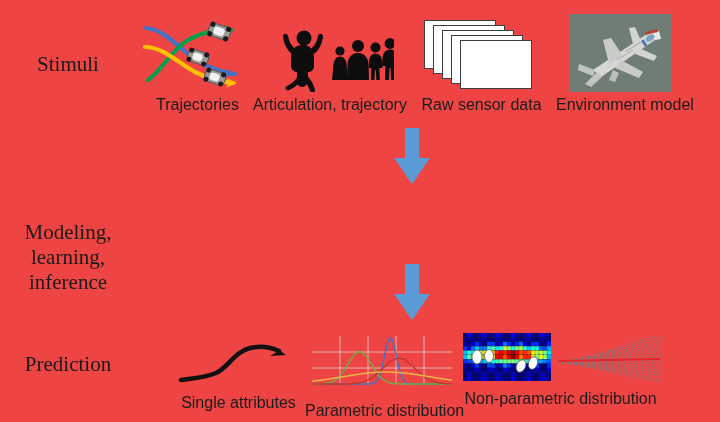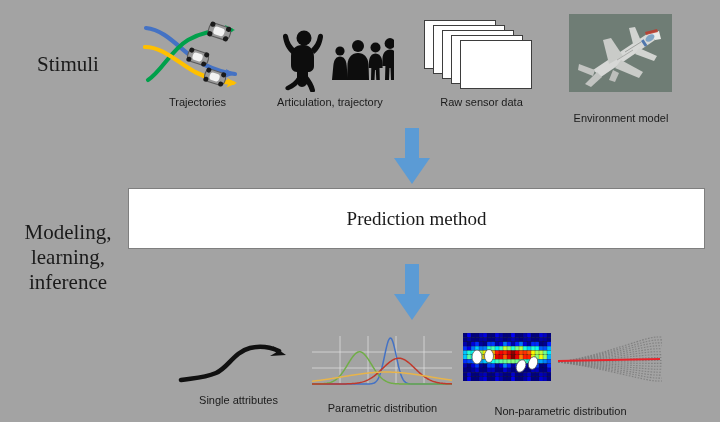--- a/index.html
+++ b/index.html
@@ -4,21 +4,21 @@
 <style>
   html, body {
     margin: 0;
     padding: 0;
     background: #ffffff;
   }
   #canvas {
     position: relative;
     width: 720px;
     height: 422px;
-    background: #a3a3a3;
+    background: #ef4444;
     overflow: hidden;
     font-family: "Liberation Sans", sans-serif;
   }
 
   
   .row-label {
     position: absolute;
     font-family: "Liberation Serif", serif;
     font-size: 21px;
     color: #1a1a1a;
@@ -27,21 +27,21 @@
     white-space: pre-line;
   }
   #label-stimuli   { left: 8px;  top: 52px;  width: 120px; }
   #label-modeling  { left: 8px;  top: 184px; width: 120px; margin-top: 36px; }
   #label-prediction{ left: 4px;  top: 352px; width: 128px; }
 
   
   .caption {
     position: absolute;
     font-family: "Liberation Sans", sans-serif;
-    font-size: 11px;
+    font-size: 16px;
     color: #1b1b1b;
     text-align: center;
     white-space: nowrap;
   }
 
   
   .icon-box { position: absolute; }
 
   
   #method-box {
@@ -95,20 +95,21 @@
 <body>
 
 <div id="canvas">
 
   <div class="row-label" id="label-stimuli">Stimuli</div>
 
   <div class="row-label" id="label-modeling">Modeling,
 learning,
 inference</div>
 
+  <div class="row-label" id="label-prediction">Prediction</div>
 
   <div class="icon-box" id="trajectories-icon" style="left:143px; top:16px; width:108px; height:76px;">
     <svg width="108" height="76" viewBox="0 0 108 76">
 
       <path d="M3,12 C25,14 40,38 60,48 C72,54 82,57 92,58" stroke="#4472C4" stroke-width="4.2" fill="none" stroke-linecap="round"></path>
       <path d="M92,58 l-9,-5 l1.5,5 l-3.5,4 z" fill="#4472C4"></path>
 
       <path d="M5,64 C18,56 28,34 45,24 C60,15 76,14 88,14" stroke="#00A04B" stroke-width="4.2" fill="none" stroke-linecap="round"></path>
       <path d="M92,14 l-10,-5 l2,5 l-2.5,4.5 z" fill="#00A04B"></path>
 
@@ -223,31 +224,28 @@
         <ellipse cx="81" cy="24" rx="5" ry="3" transform="rotate(-34 81 24)" fill="#7FA3C4"></ellipse>
 
         <path d="M76,18 L88,15 L89,18 L77,21 Z" fill="#C0392B" opacity="0.85"></path>
         <rect x="72" y="27" width="3" height="7" transform="rotate(-34 72 27)" fill="#2E5FA3" opacity="0.8"></rect>
 
         <path d="M56,38 L72,28" stroke="#9FA19E" stroke-width="1" fill="none"></path>
         <path d="M48,46 L64,36" stroke="#9FA19E" stroke-width="0.8" fill="none"></path>
       </g>
     </svg>
   </div>
-  <div class="caption" style="left:556px; top:96px; width:130px;margin-top:16px;">Environment model</div>
+  <div class="caption" style="left:556px; top:96px; width:130px;">Environment model</div>
 
   <div class="down-arrow" style="left:392px; top:128px;">
     <svg width="40" height="58" viewBox="0 0 40 58">
       <path d="M13,0 L27,0 L27,30 L38,30 L20,56 L2,30 L13,30 Z" fill="#5B9BD5"></path>
     </svg>
   </div>
 
-  <div id="method-box">
-    <div id="method-box-label">Prediction method</div>
-  </div>
 
   <div class="down-arrow" style="left:392px; top:264px;">
     <svg width="40" height="58" viewBox="0 0 40 58">
       <path d="M13,0 L27,0 L27,30 L38,30 L20,56 L2,30 L13,30 Z" fill="#5B9BD5"></path>
     </svg>
   </div>
 
   <div class="icon-box" id="single-trajectory-icon" style="left:178px; top:342px; width:120px; height:46px;">
     <svg width="120" height="46" viewBox="0 0 120 46">
       <path d="M3,38 C16,36 26,36 38,31 C50,26 56,10 72,6 C82,3.5 92,5 101,9" stroke="#111111" stroke-width="4.6" fill="none" stroke-linecap="round"></path>
@@ -547,15 +545,15 @@
           <path d="M2,32 C26,33.0 48,34.0 72,35.2 S96,36.3 106,36.3" stroke="#7A7A7A" stroke-width="1.1" stroke-dasharray="1.6 1.4" fill="none" opacity="0.85"></path>
           <path d="M2,32 C26,33.4 48,35.2 72,37.2 S96,39.3 106,39.3" stroke="#7A7A7A" stroke-width="1.1" stroke-dasharray="1.6 1.4" fill="none" opacity="0.85"></path>
           <path d="M2,32 C26,33.8 48,36.4 72,39.3 S96,42.2 106,42.2" stroke="#7A7A7A" stroke-width="1.1" stroke-dasharray="1.6 1.4" fill="none" opacity="0.85"></path>
           <path d="M2,32 C26,34.2 48,37.6 72,41.4 S96,45.1 106,45.1" stroke="#7A7A7A" stroke-width="1.1" stroke-dasharray="1.6 1.4" fill="none" opacity="0.85"></path>
           <path d="M2,32 C26,34.6 48,38.8 72,43.4 S96,48.1 106,48.1" stroke="#7A7A7A" stroke-width="1.1" stroke-dasharray="1.6 1.4" fill="none" opacity="0.85"></path>
           <path d="M2,32 C26,35.0 48,40.0 72,45.5 S96,51.0 106,51.0" stroke="#7A7A7A" stroke-width="1.1" stroke-dasharray="1.6 1.4" fill="none" opacity="0.85"></path>
         </g>
       <path d="M2,31 L104,29" stroke="#E8232A" stroke-width="1.8" fill="none"></path>
     </svg>
   </div>
-  <div class="caption" style="left:458px; top:405px; width:205px;">Non-parametric distribution</div>
+  <div class="caption" style="left:458px; top:390px; width:205px;">Non-parametric distribution</div>
 
 </div>
 
 </body></html>

